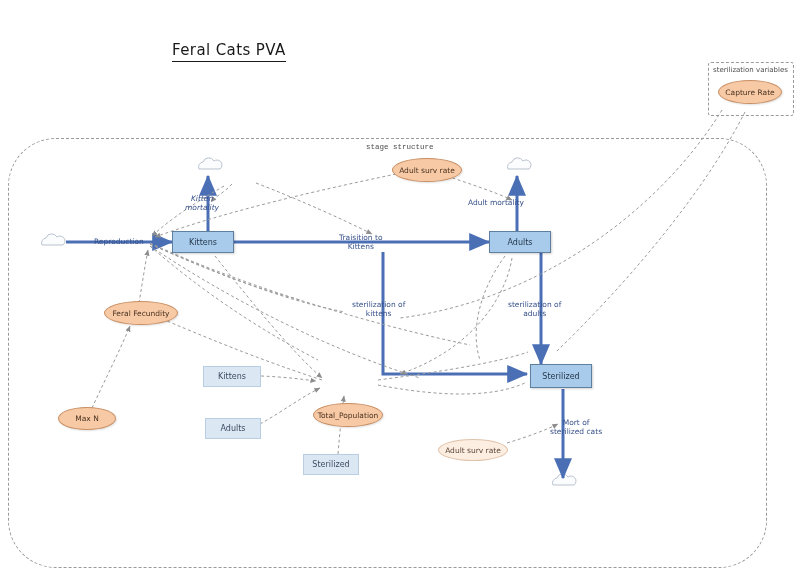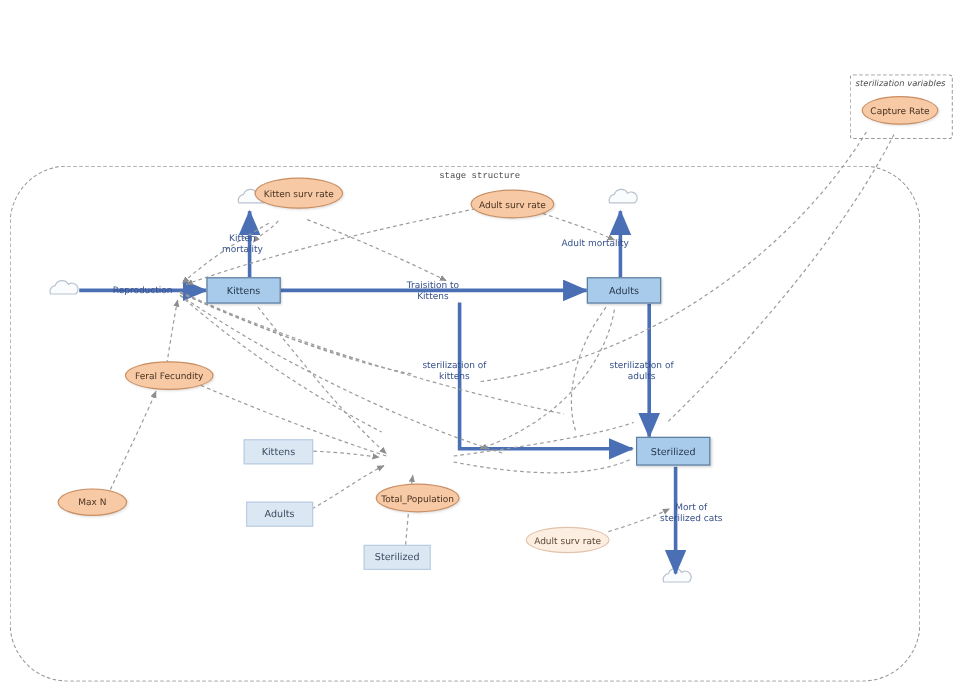--- a/index.html
+++ b/index.html
@@ -39,21 +39,21 @@
     left:708px; top:62px; width:84px; height:52px;
     border-radius:3px;
   }
   .group-label{
     position:absolute;
     font-size:7.5px;
     color:#4d4d4d;
     white-space:nowrap;
   }
   #stage-group-label{ left:366px; top:143px;font-family:Liberation Mono, monospace; }
-  #steril-group-label{ left:713px; top:66px; font-size:7px;font-style:italic;}
+  #steril-group-label{ left:713px; top:66px; font-size:7px;}
 
   
   .stock{
     position:absolute;
     background:#a8caeb;
     border:1.2px solid #5f7f9e;
     box-sizing:border-box;
     display:flex;align-items:center;justify-content:center;
     font-size:8px;
     color:#26394d;
@@ -102,20 +102,21 @@
     white-space:pre;
   }
 
   svg{position:absolute;left:0;top:0;width:800px;height:579px;overflow:visible;}
 </style>
 </head>
 <body>
 
 <div id="stage">
 
+  <div class="title">Feral Cats PVA</div>
 
   <div class="group-frame" id="stage-group"></div>
   <div class="group-label" id="stage-group-label">stage structure</div>
 
   <div class="group-frame" id="steril-group"></div>
   <div class="group-label" id="steril-group-label">sterilization variables</div>
 
   <svg xmlns="http://www.w3.org/2000/svg">
     <defs>
       <marker id="flowArrow" markerWidth="8" markerHeight="8" refX="6.6" refY="3" orient="auto">
@@ -218,47 +219,44 @@
   </div>
 
   <div class="ghost-stock" style="left:303px;top:454px;width:56px;height:21px;">
     <span>Sterilized</span>
   </div>
 
   <div class="aux" style="left:718px;top:80px;width:64px;height:24px;">
     <span>Capture Rate</span>
   </div>
 
-  <div class="aux" style="left:212px;top:148px;width:74px;height:26px;">
-    <span>Kitten surv rate</span>
-  </div>
 
   <div class="aux" style="left:392px;top:158px;width:70px;height:24px;">
     <span>Adult surv rate</span>
   </div>
 
   <div class="aux" style="left:104px;top:301px;width:74px;height:24px;">
     <span>Feral Fecundity</span>
   </div>
 
-  <div class="aux" style="left:48px;top:407px;width:58px;height:23px;">
+  <div class="aux" style="left:58px;top:407px;width:58px;height:23px;">
     <span>Max N</span>
   </div>
 
   <div class="aux" style="left:313px;top:371px;width:70px;height:24px;margin-top:32px;">
     <span>Total_Population</span>
   </div>
 
   <div class="aux ghost" style="left:438px;top:439px;width:70px;height:22px;">
     <span>Adult surv rate</span>
   </div>
 
   <div class="flow-label" style="left:94px;top:237px;">Reproduction</div>
 
-  <div class="flow-label" style="left:185px;top:194px;">Kitten
+  <div class="flow-label" style="left:185px;top:194px;font-style:italic;">Kitten
 mortality</div>
 
   <div class="flow-label" style="left:339px;top:233px;">Traisition to
 Kittens</div>
 
   <div class="flow-label" style="left:468px;top:198px;">Adult mortality</div>
 
   <div class="flow-label" style="left:352px;top:300px;">sterilization of
 kittens</div>
 

